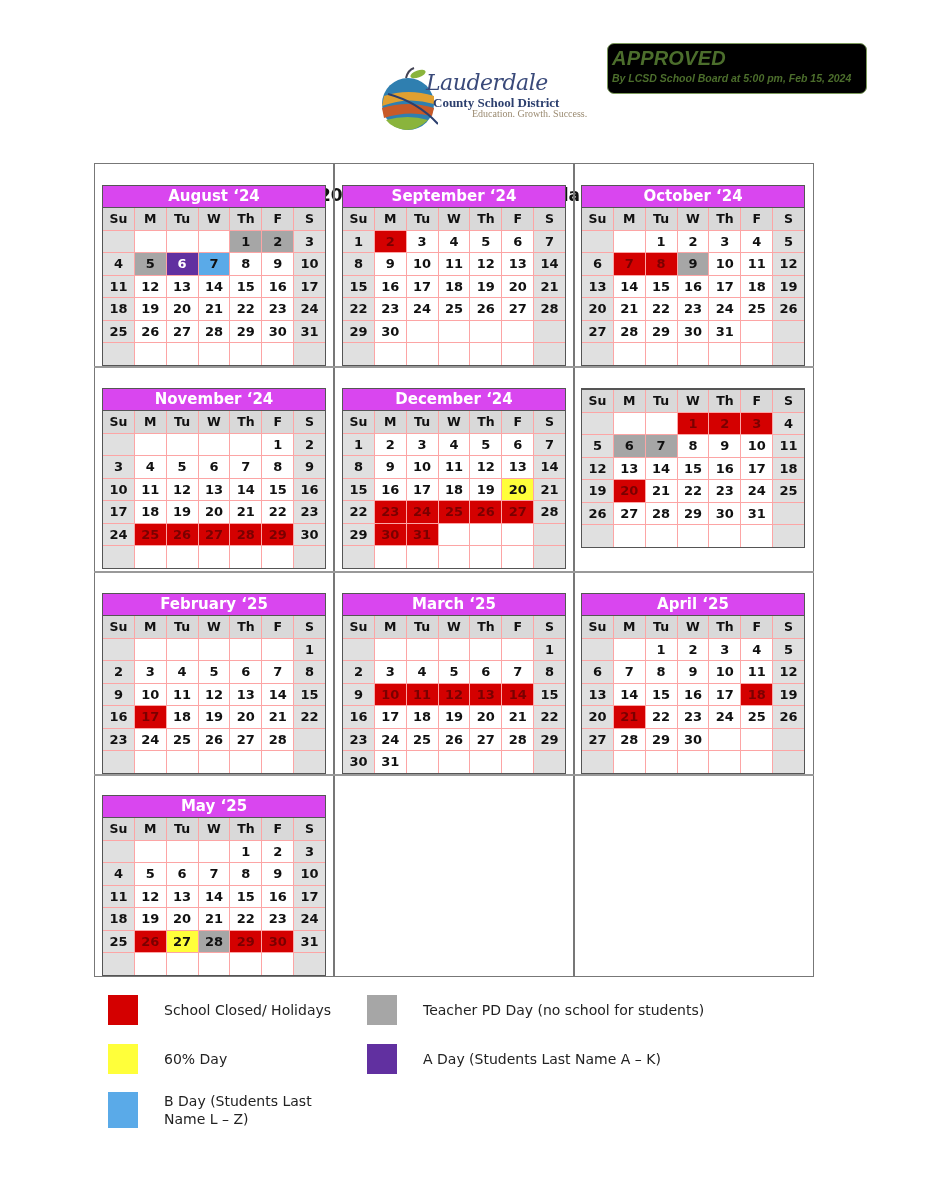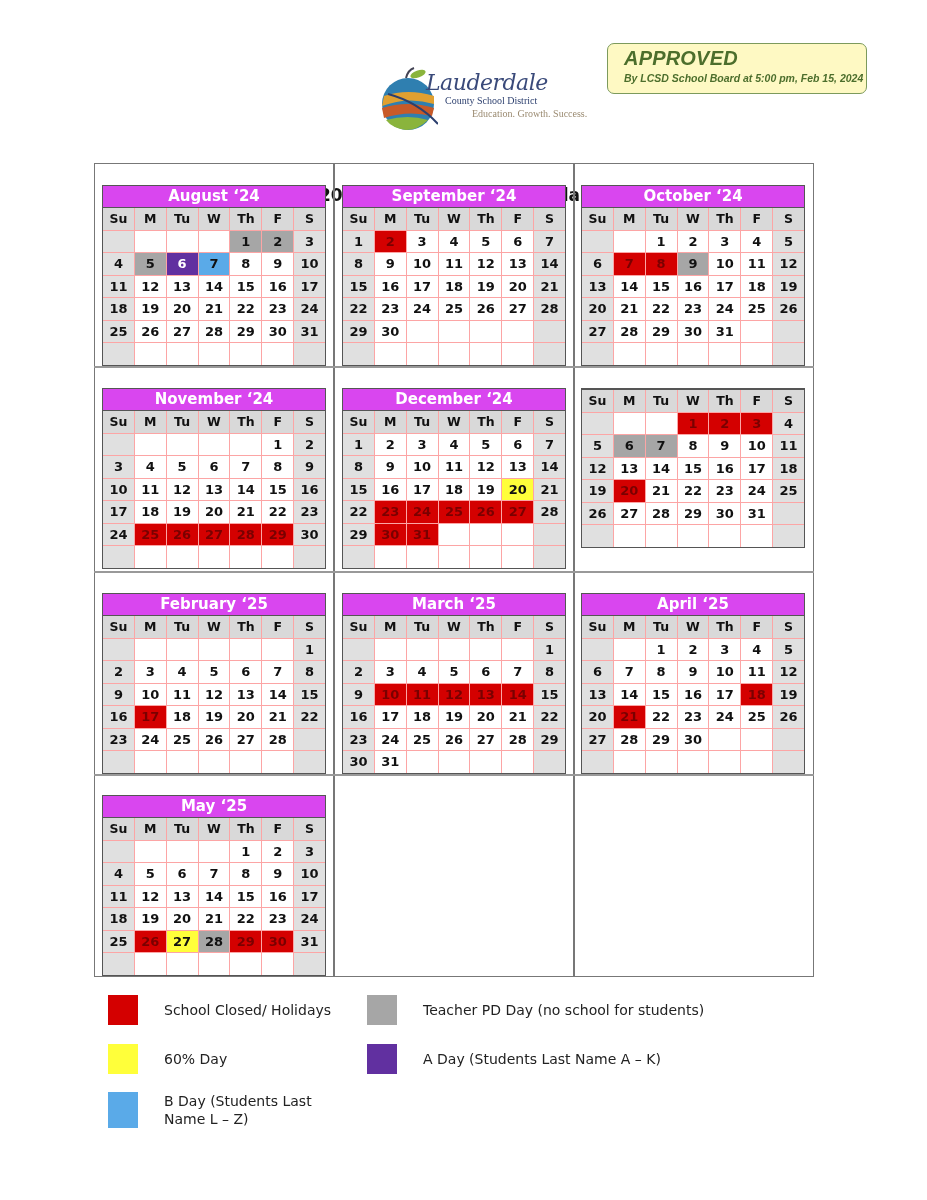--- a/index.html
+++ b/index.html
@@ -1,29 +1,29 @@
 <!DOCTYPE html>
 <html><head>
 <meta charset="utf-8">
 <style>
   * { box-sizing: border-box; margin: 0; padding: 0; }
   html, body { width: 927px; height: 1200px; background: #ffffff; overflow: hidden; }
   body { position: relative; font-family: "DejaVu Sans", sans-serif; color: #111; }
 
   .approved {
     position: absolute; left: 607px; top: 43px; width: 260px; height: 51px;
-    background: #fef9c3; border: 1.5px solid #7c9a5c; border-radius: 7px;
-    padding: 3px 16px;
+    background: #000000; border: 1.5px solid #7c9a5c; border-radius: 7px;
+    padding: 3px 4px;
   }
   .approved .big { font-family: "Liberation Sans", sans-serif; font-style: italic; font-weight: bold; font-size: 20px; color: #4c6e2c; letter-spacing: 0.2px; }
   .approved .small { font-family: "Liberation Sans", sans-serif; font-style: italic; font-weight: bold; font-size: 10.5px; color: #4c6e2c; margin-top: 2px; white-space: nowrap; }
 
   .logo { position: absolute; left: 378px; top: 64px; width: 152px; height: 70px; }
   .logo .script { position: absolute; left: 48px; top: 6px; font-family: "DejaVu Serif", serif; font-style: italic; font-size: 22px; color: #3a4a7a; letter-spacing: -0.5px; }
-  .logo .district { position: absolute; left: 55px; top: 31px; font-family: "Liberation Serif", serif; font-weight: normal; font-size: 10px; color: #2c3f6e; white-space: nowrap; margin-left: 12px; }
+  .logo .district { position: absolute; left: 55px; top: 31px; font-family: "Liberation Serif", serif; font-weight: bold; font-size: 13px; color: #2c3f6e; white-space: nowrap; }
   .logo .tag { position: absolute; left: 56px; top: 44px; font-family: "Liberation Serif", serif; font-size: 10px; color: #9a8a70; white-space: nowrap; margin-left: 38px; }
 
   .doc-title { position: absolute; left: 0; width: 907px; top: 137px; text-align: center; font-family: "DejaVu Sans", sans-serif; font-weight: bold; font-size: 17px; color: #111; letter-spacing: -0.2px; margin-top: 48px; }
 
   .outer { position: absolute; left: 94px; top: 163px; width: 720px; height: 814px; border: 1.5px solid #777; }
   .vline { position: absolute; width: 1.5px; background: #777; top: 163px; height: 814px; }
   .hline { position: absolute; height: 1.5px; background: #999; left: 94px; width: 720px; }
 
   .month { position: absolute; width: 224px; border: 1px solid #555; background: #555; }
   .month .mhead { height: 21px; background: #d946ef; color: #ffffff; font-weight: bold; font-size: 15px; text-align: center; line-height: 21px; }

